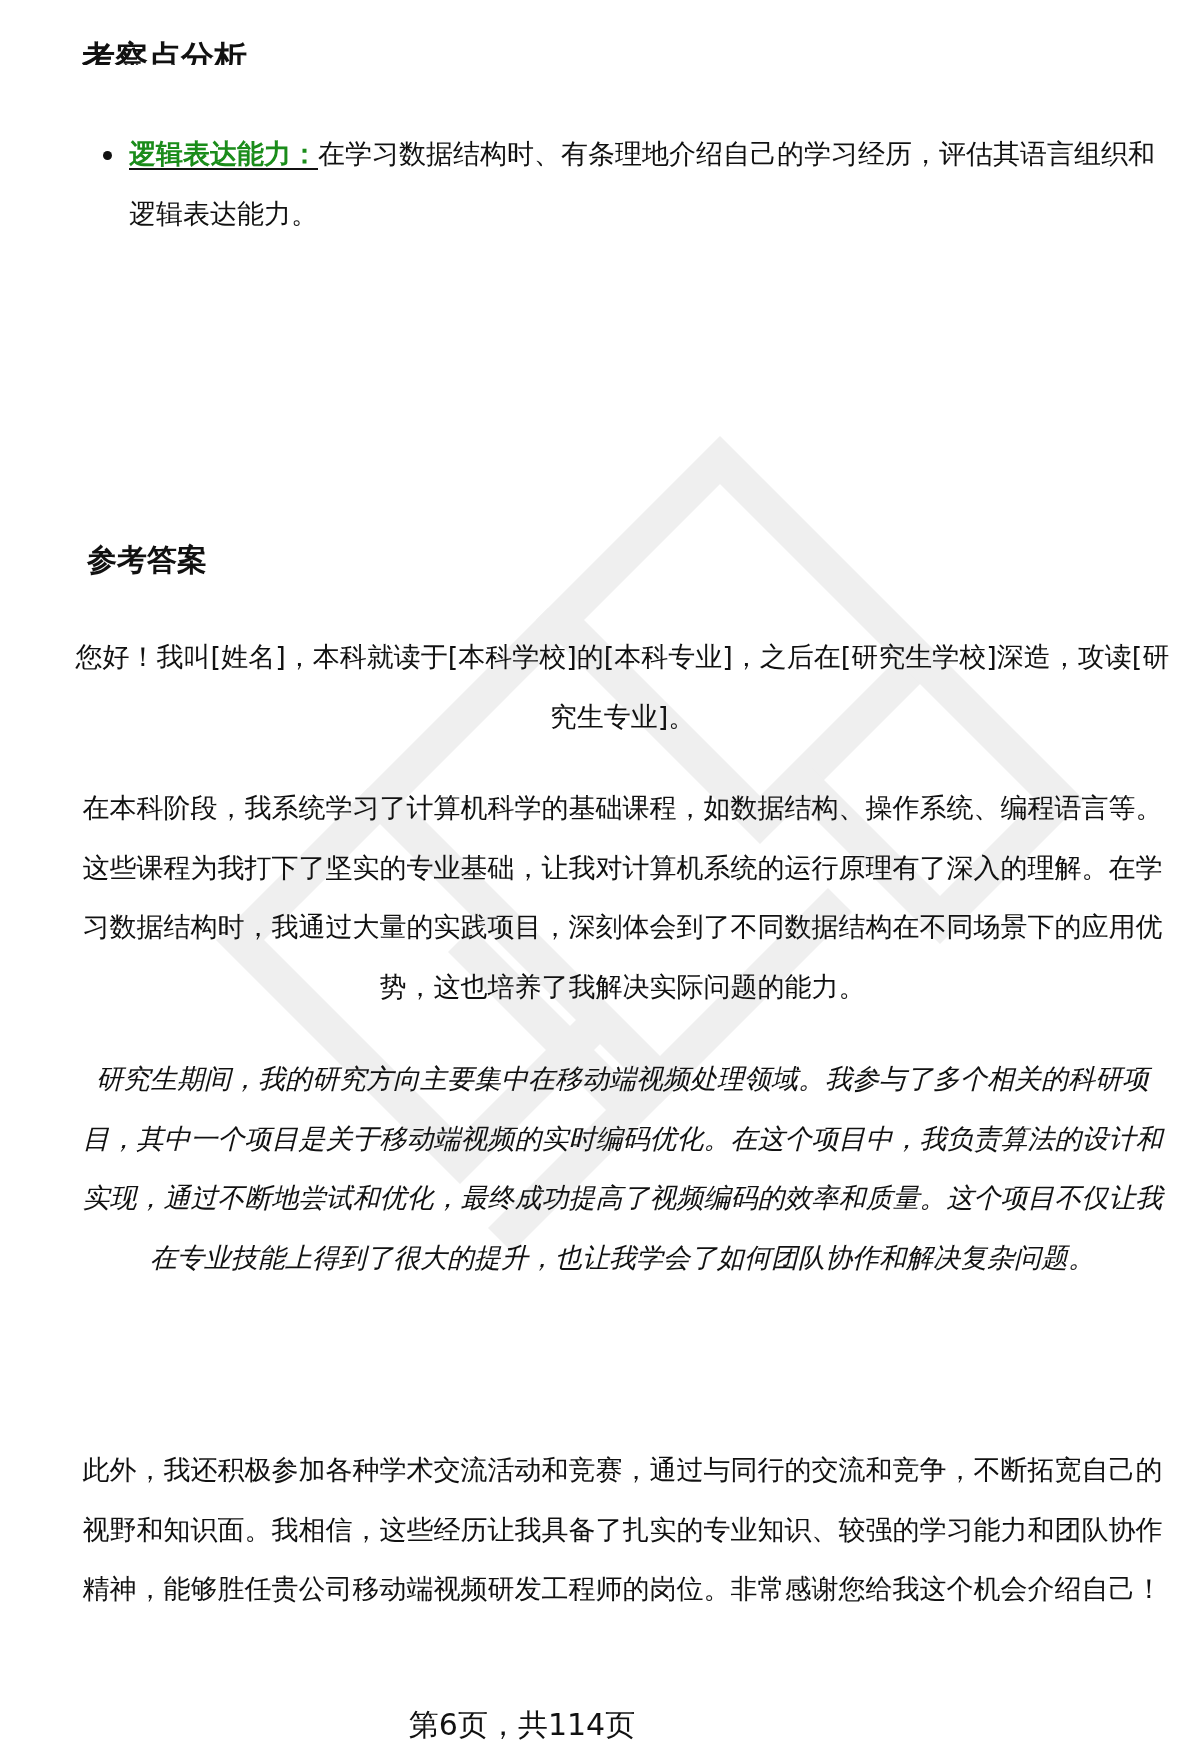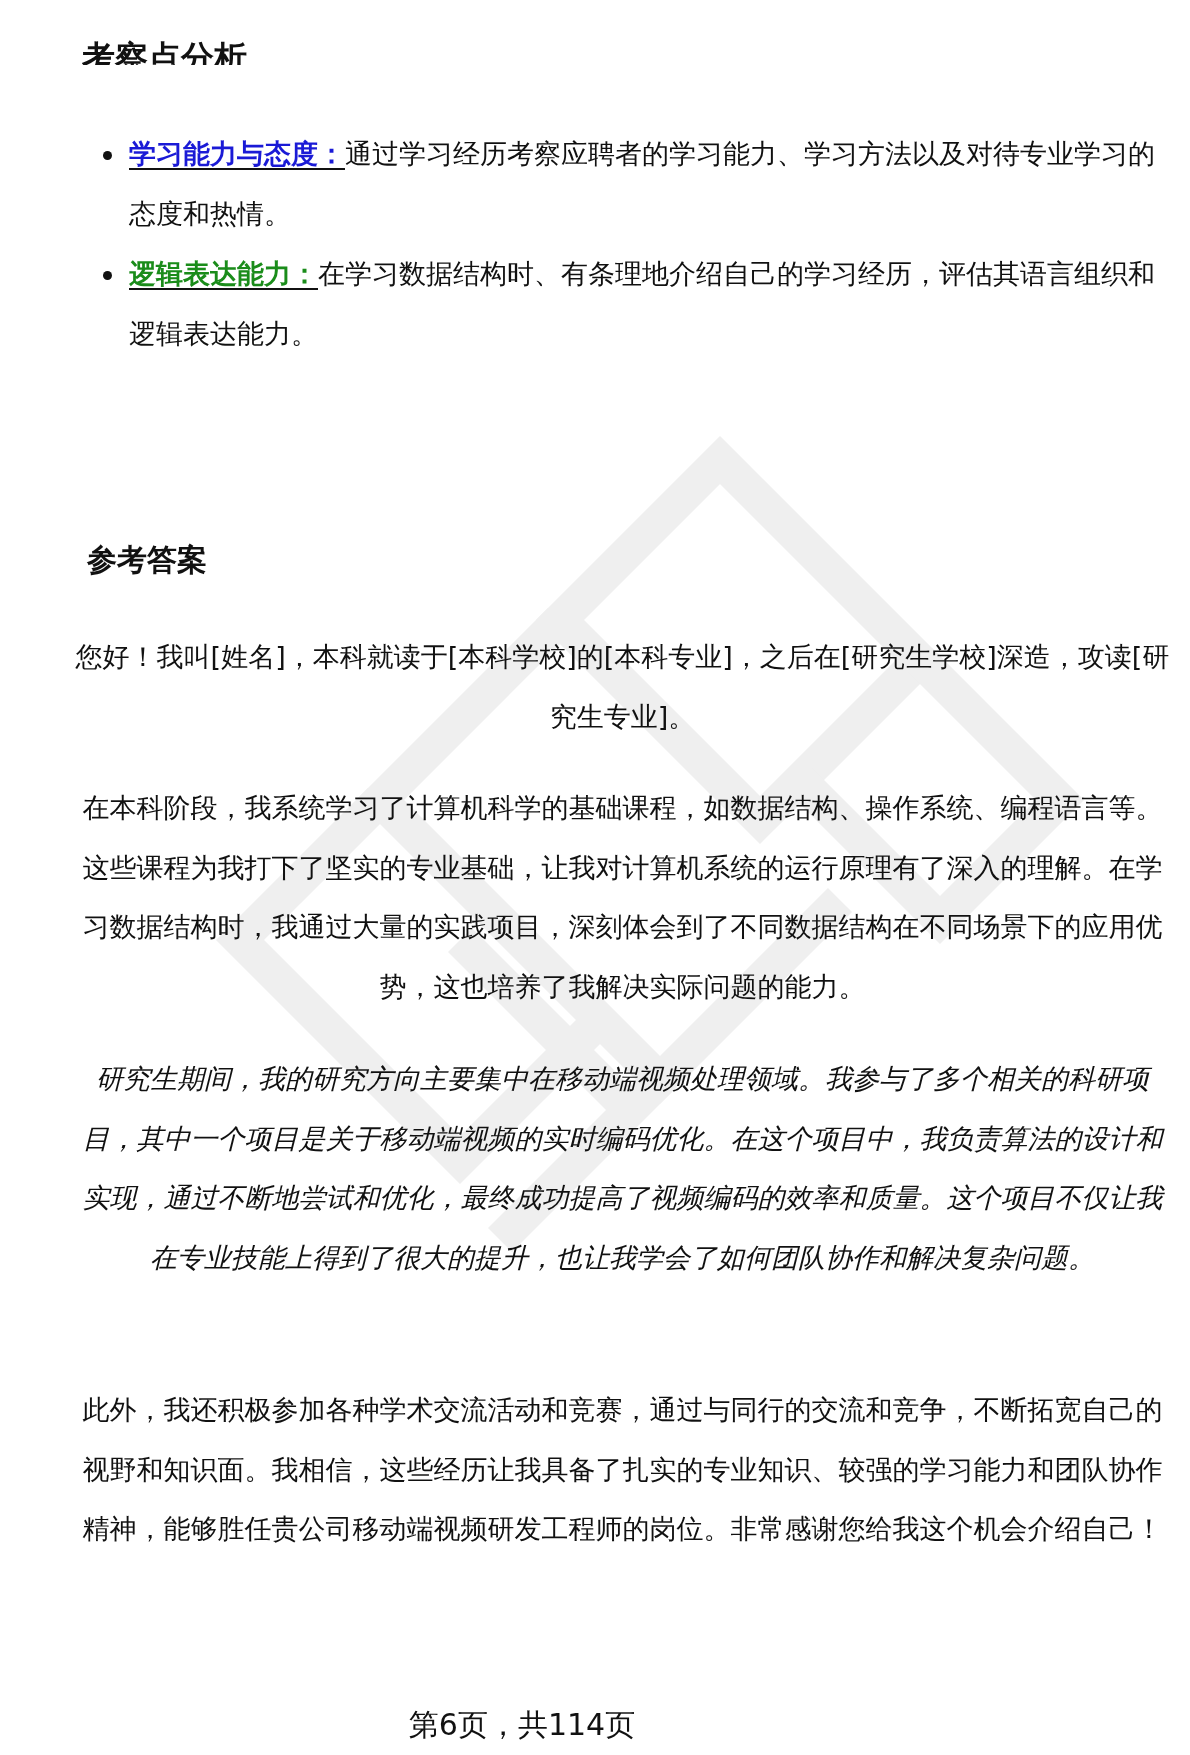--- a/index.html
+++ b/index.html
@@ -46,28 +46,24 @@
   </g>
 </svg>
 
 <div class="clip-wrap">
   <span>考察点分析</span>
 </div>
 
 <ul class="points">
   <li>
     <span class="bullet"></span>
-    <span class="label blue underline-gap">学习能力与态度：</span><span>通过学习经历考察应聘者的学习能力、学习方法以及对待专业学习的态度和热情。</span>
-  </li>
-  <li>
-    <span class="bullet"></span>
     <span class="label green underline-gap">逻辑表达能力：</span><span>在学习数据结构时、有条理地介绍自己的学习经历，评估其语言组织和逻辑表达能力。</span>
   </li>
 </ul>
 
 <h2 class="section">参考答案</h2>
 
 <p class="para" style="top:627px;">您好！我叫[姓名]，本科就读于[本科学校]的[本科专业]，之后在[研究生学校]深造，攻读[研究生专业]。</p>
 <p class="para" style="top:778px;">在本科阶段，我系统学习了计算机科学的基础课程，如数据结构、操作系统、编程语言等。这些课程为我打下了坚实的专业基础，让我对计算机系统的运行原理有了深入的理解。在学习数据结构时，我通过大量的实践项目，深刻体会到了不同数据结构在不同场景下的应用优势，这也培养了我解决实际问题的能力。</p>
 <p class="para" style="top:1049px;font-style:italic;">研究生期间，我的研究方向主要集中在移动端视频处理领域。我参与了多个相关的科研项目，其中一个项目是关于移动端视频的实时编码优化。在这个项目中，我负责算法的设计和实现，通过不断地尝试和优化，最终成功提高了视频编码的效率和质量。这个项目不仅让我在专业技能上得到了很大的提升，也让我学会了如何团队协作和解决复杂问题。</p>
-<p class="para" style="top:1380px;">此外，我还积极参加各种学术交流活动和竞赛，通过与同行的交流和竞争，不断拓宽自己的视野和知识面。我相信，这些经历让我具备了扎实的专业知识、较强的学习能力和团队协作精神，能够胜任贵公司移动端视频研发工程师的岗位。非常感谢您给我这个机会介绍自己！</p>
+<p class="para" style="top:1440px;">此外，我还积极参加各种学术交流活动和竞赛，通过与同行的交流和竞争，不断拓宽自己的视野和知识面。我相信，这些经历让我具备了扎实的专业知识、较强的学习能力和团队协作精神，能够胜任贵公司移动端视频研发工程师的岗位。非常感谢您给我这个机会介绍自己！</p>
 
 <div class="footer">第6页，共114页</div>
 
 </body></html>

